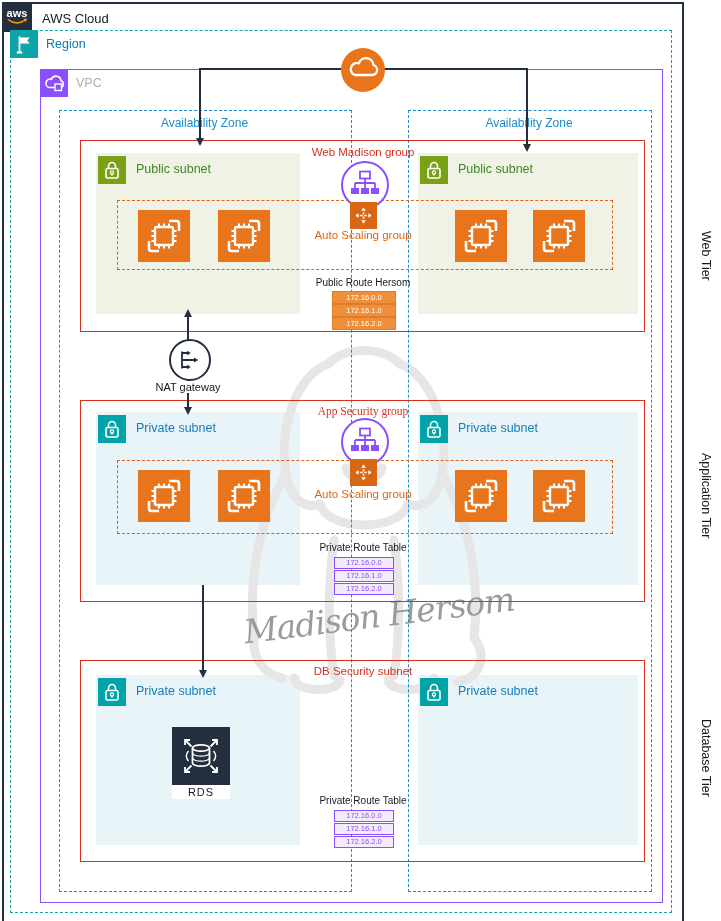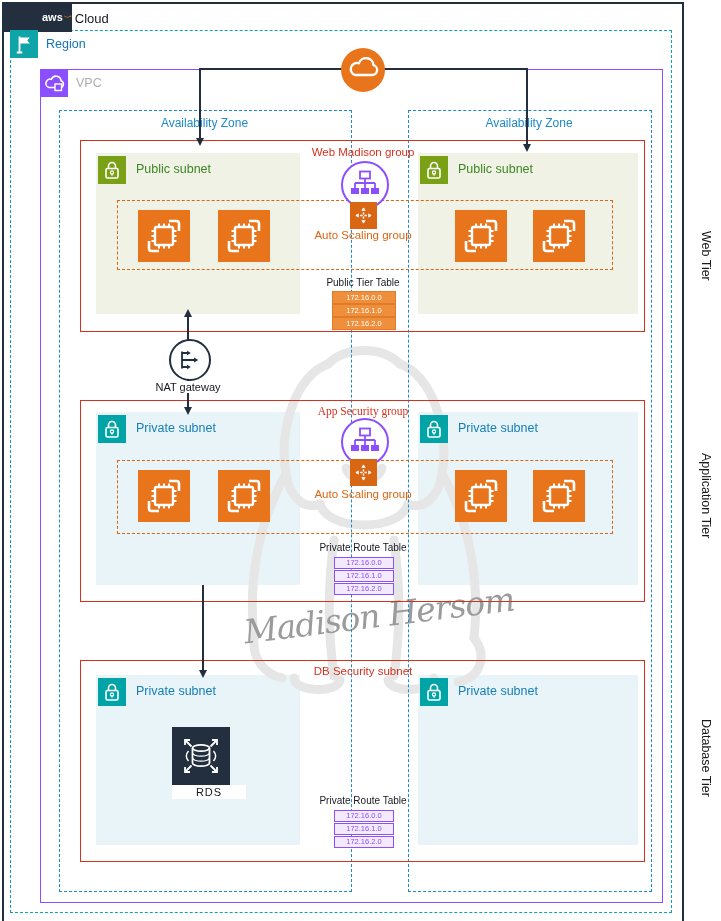--- a/index.html
+++ b/index.html
@@ -13,21 +13,21 @@
   .fg4{z-index:4;}
   
   .awsbox{border:2px solid #232F3E;}
   .regionbox{border:1.6px dashed #0FA4A8;}
   .vpcbox{border:1.6px solid #8C4FFF;}
   .azbox{border:1.6px dashed #1F8AC9;}
   .redbox{border:1.6px solid #D6311E;}
   .asgbox{border:1.6px dashed #D86613;}
   
   .icsq{display:flex;align-items:center;justify-content:center;}
-  .ic-aws{background:#232F3E;width:30px;height:30px;flex-direction:row;padding-left:40px;}
+  .ic-aws{background:#232F3E;width:30px;height:30px;flex-direction:column;}
   .ic-region{background:#0FA4A8;width:28px;height:28px;}
   .ic-vpc{background:#8C4FFF;width:28px;height:28px;}
   .ic-lock-pub{background:#7AA116;width:28px;height:28px;}
   .ic-lock-priv{background:#00A4A6;width:28px;height:28px;}
   .ic-ec2{background:#E8751C;width:52px;height:52px;}
   .ic-asg{background:#D86613;width:27px;height:27px;}
   .ic-rds{background:#232F3E;width:58px;height:58px;}
   .circle{border-radius:50%;display:flex;align-items:center;justify-content:center;}
   .ic-igw{background:#E8751C;width:44px;height:44px;}
   .ic-elb{background:#fff;border:2.4px solid #8C4FFF;width:44px;height:44px;}
@@ -277,21 +277,21 @@
       <svg width="44" height="44">
         <use href="#sym-elb"></use>
       </svg>
     </div>
   <div class="abs fg4 icsq ic-asg" style="left:350px;top:202px;">
       <svg width="27" height="27">
         <use href="#sym-asg"></use>
       </svg>
     </div>
   <div class="abs fg4 t-asg lbl" style="left:278px;top:229px;">Auto Scaling group</div>
-  <div class="abs fg t-rt lbl" style="left:278px;top:277px;">Public Tier Table</div>
+  <div class="abs fg t-rt lbl" style="left:278px;top:277px;">Public Route Hersom</div>
   <div class="abs fg rt-o" style="left:332px;top:291px;">172.16.0.0</div>
   <div class="abs fg rt-o" style="left:332px;top:304px;">172.16.1.0</div>
   <div class="abs fg rt-o" style="left:332px;top:317px;">172.16.2.0</div>
 
   <div class="abs fg4 circle ic-elb" style="left:341px;top:418px;">
       <svg width="44" height="44">
         <use href="#sym-elb"></use>
       </svg>
     </div>
   <div class="abs fg4 icsq ic-asg" style="left:350px;top:459px;">
@@ -308,21 +308,21 @@
   <div class="abs fg t-rt lbl" style="left:278px;top:795px;">Private Route Table</div>
   <div class="abs fg rt-p" style="left:334px;top:810px;">172.16.0.0</div>
   <div class="abs fg rt-p" style="left:334px;top:823px;">172.16.1.0</div>
   <div class="abs fg rt-p" style="left:334px;top:836px;">172.16.2.0</div>
 
   <div class="abs fg icsq ic-rds" style="left:172px;top:727px;">
       <svg width="58" height="58">
         <use href="#sym-rds"></use>
       </svg>
     </div>
-  <div class="abs fg t-black" style="left:172px;top:785px;width:58px;text-align:center;background:#fff;letter-spacing:1px;padding:1px 8px;">RDS</div>
+  <div class="abs fg t-black" style="left:172px;top:785px;width:58px;text-align:center;background:#fff;letter-spacing:1px;padding:1px 0;">RDS</div>
 
   <div class="abs fg hline" style="left:199px;top:67.5px;width:329px;"></div>
   <div class="abs fg vline" style="left:199.2px;top:69px;height:70px;"></div>
   <div class="abs fg ah-d" style="left:195.5px;top:138px;"></div>
   <div class="abs fg vline" style="left:526.2px;top:69px;height:76px;"></div>
   <div class="abs fg ah-d" style="left:522.5px;top:144px;"></div>
   <div class="abs fg4 circle ic-igw" style="left:341px;top:48px;">
       <svg width="44" height="44">
         <use href="#sym-cloud"></use>
       </svg>

